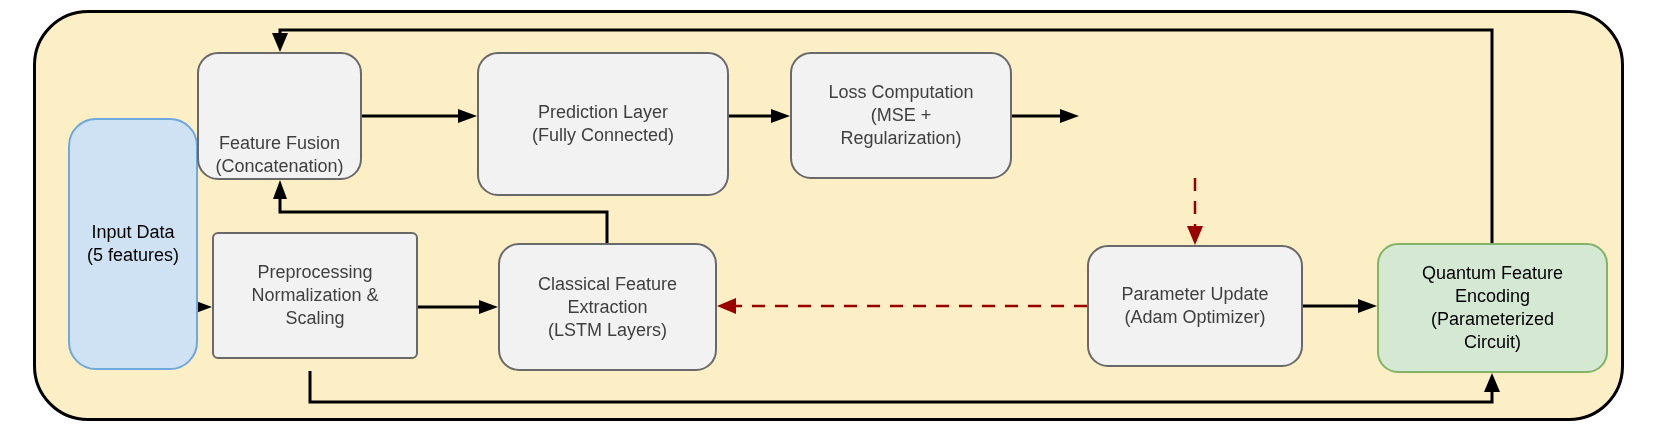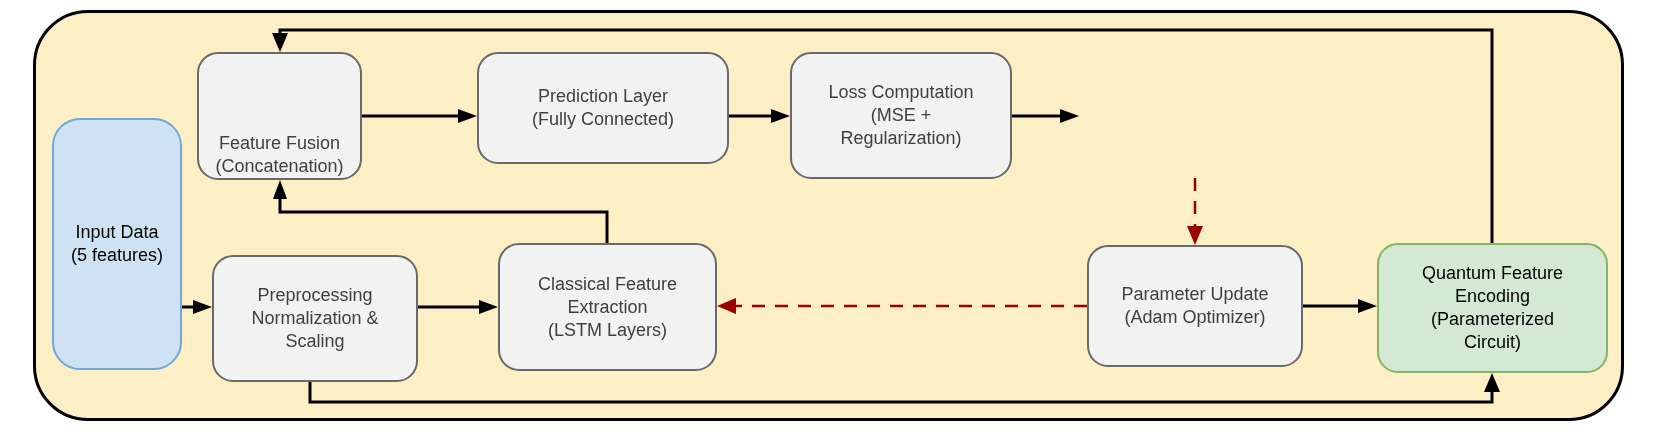--- a/index.html
+++ b/index.html
@@ -33,26 +33,26 @@
     border: 2.5px solid #666;
     border-radius: 21px;
     display: flex;
     align-items: center;
     justify-content: center;
     text-align: center;
     font-size: 18px;
     line-height: 23px;
     white-space: pre-line;
   }
-  #n0 { left: 52px;   top: 118px; width: 130px; height: 252px; border-radius: 28px; }
+  #n0 { left: 68px;   top: 118px; width: 130px; height: 252px; border-radius: 28px; }
   #n1 { left: 197px;  top: 52px;  width: 165px; height: 128px; align-items: flex-end; }
-  #n2 { left: 477px;  top: 52px;  width: 252px; height: 112px; }
+  #n2 { left: 477px;  top: 52px;  width: 252px; height: 144px; }
   #n3 { left: 790px;  top: 52px;  width: 222px; height: 127px; }
   #n4 { left: 1079px; top: 53px;  width: 232px; height: 125px; }
-  #n5 { left: 212px;  top: 255px; width: 206px; height: 127px; }
+  #n5 { left: 212px;  top: 232px; width: 206px; height: 127px; border-radius: 6px; }
   #n6 { left: 498px;  top: 243px; width: 219px; height: 128px; }
   #n7 { left: 1087px; top: 245px; width: 216px; height: 122px; }
   #n8 { left: 1377px; top: 243px; width: 231px; height: 130px; }
 </style>
 </head>
 <body>
 
 <div id="stage">
 
   <div id="canvas" style="background: rgb(252, 238, 197); border-color: rgb(0, 0, 0);"></div>

